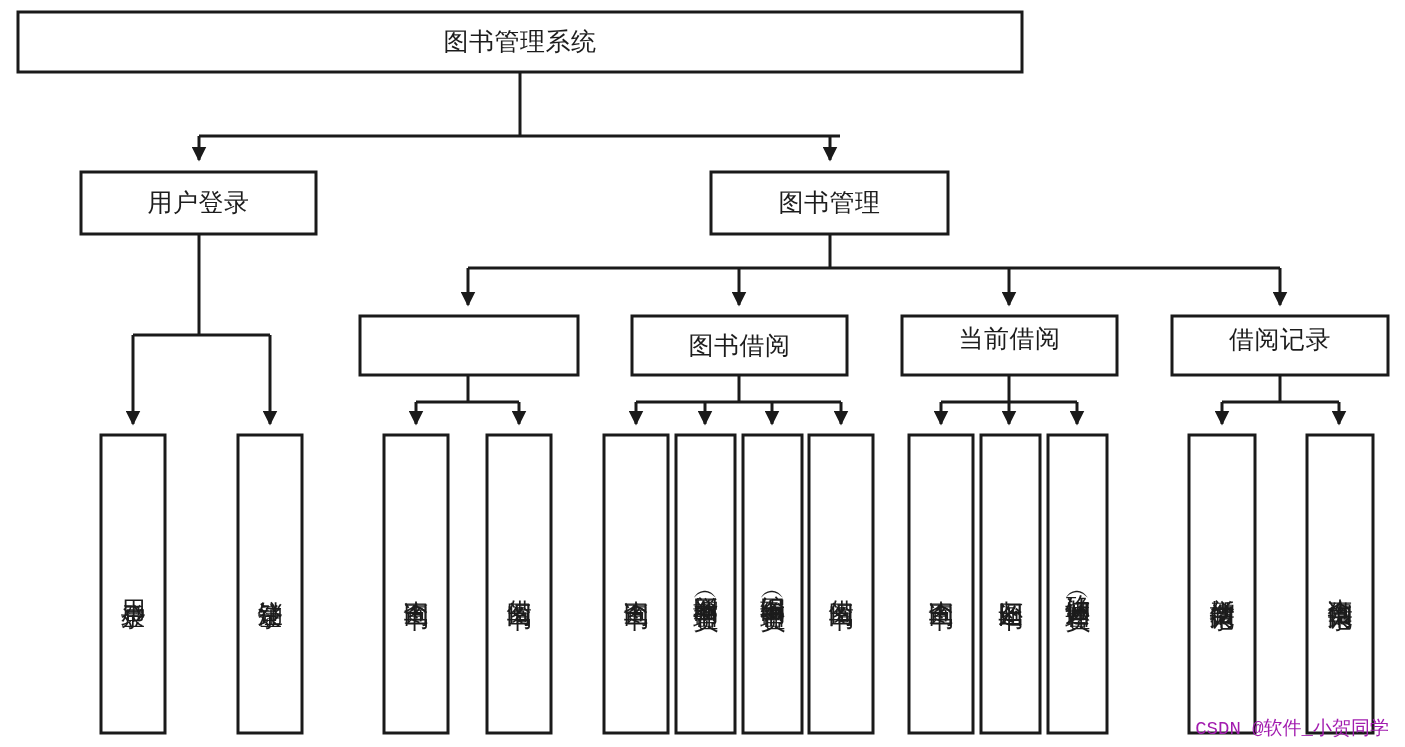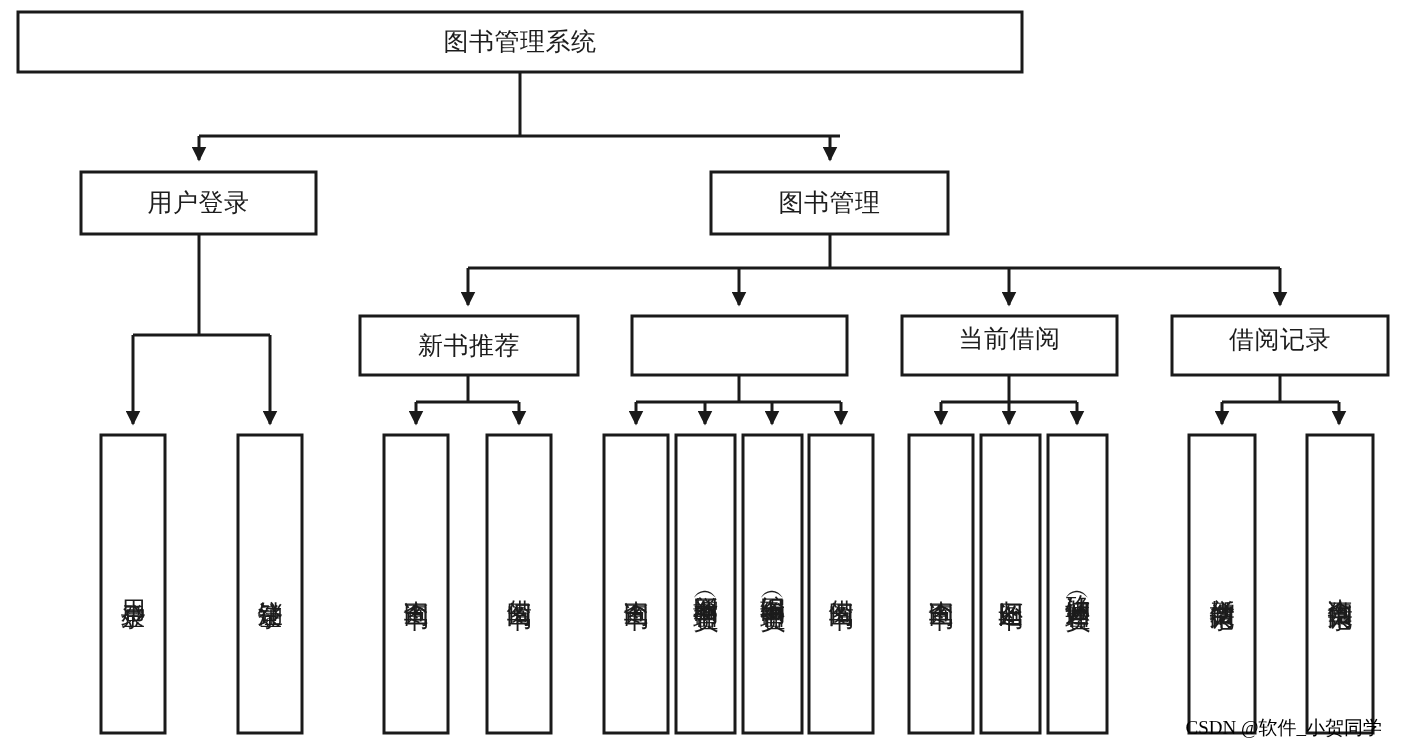--- a/index.html
+++ b/index.html
@@ -59,25 +59,25 @@
   }
   .node-label.vertical {
     writing-mode: vertical-rl;
     text-orientation: upright;
     font-size: 25px;
     line-height: 1.18;
     letter-spacing: 2px;
   }
   .watermark {
     position: absolute;
-    right: 23px;
+    right: 16px;
     bottom: 6px;
     font-size: 19px;
-    color: #000000;
-    font-family: Liberation Serif, serif;
+    color: #a21caf;
+    font-family: Liberation Mono, monospace;
     white-space: nowrap;
     pointer-events: none;
   }
 </style>
 </head>
 <body>
 
 <div id="diagram-root">
 
   <svg class="diagram-canvas" viewBox="0 0 1405 747">
@@ -169,22 +169,22 @@
     <rect class="node-box" x="1189" y="435" width="66" height="298"></rect>
     <rect class="node-box" x="1307" y="435" width="66" height="298"></rect>
   </svg>
 
   <div class="node-label horizontal" style="left:18px; top:12px; width:1004px; height:60px;">图书管理系统</div>
 
   <div class="node-label horizontal" style="left:81px; top:172px; width:235px; height:62px;">用户登录</div>
 
   <div class="node-label horizontal" style="left:711px; top:172px; width:237px; height:62px;">图书管理</div>
 
-  <div class="node-label horizontal" style="left:360px; top:316px; width:218px; height:59px;">新书推荐</div>
-
+
+  <div class="node-label horizontal" style="left:632px; top:316px; width:215px; height:59px;">图书借阅</div>
 
   <div class="node-label horizontal" style="left:902px; top:316px; width:215px; height:46px;">当前借阅</div>
 
   <div class="node-label horizontal" style="left:1172px; top:316px; width:216px; height:47px;">借阅记录</div>
 
   <div class="node-label vertical" style="left:101px; top:435px; width:64px; height:298px;">用户登录</div>
 
   <div class="node-label vertical" style="left:238px; top:435px; width:64px; height:298px;">注销登录</div>
 
   <div class="node-label vertical" style="left:384px; top:435px; width:64px; height:298px;">查询图书</div>

